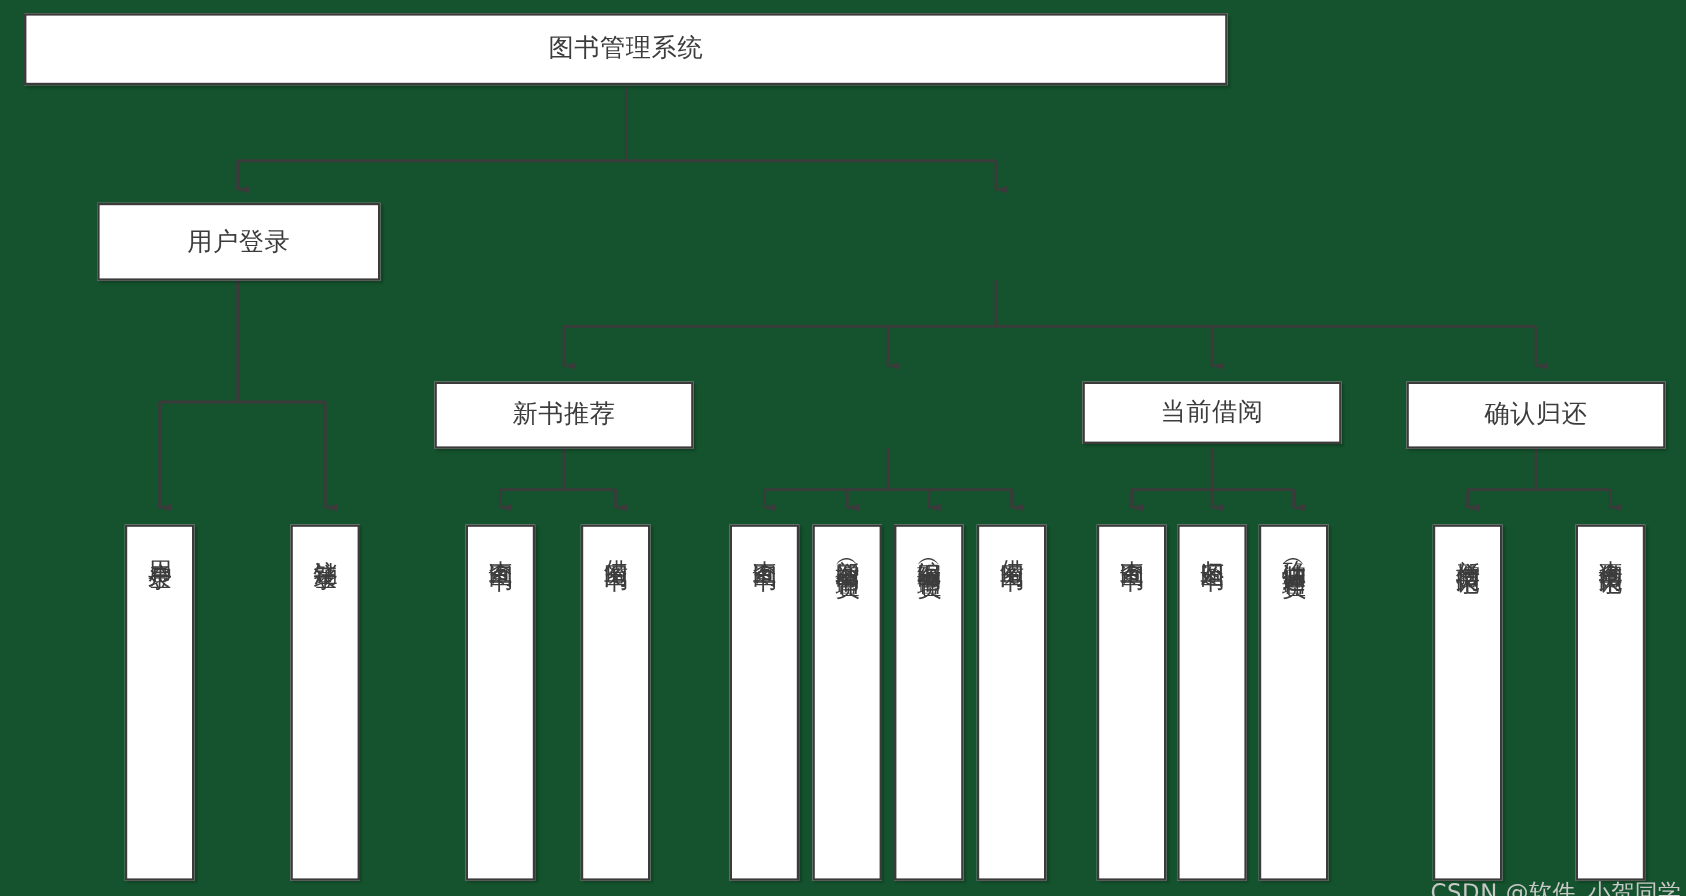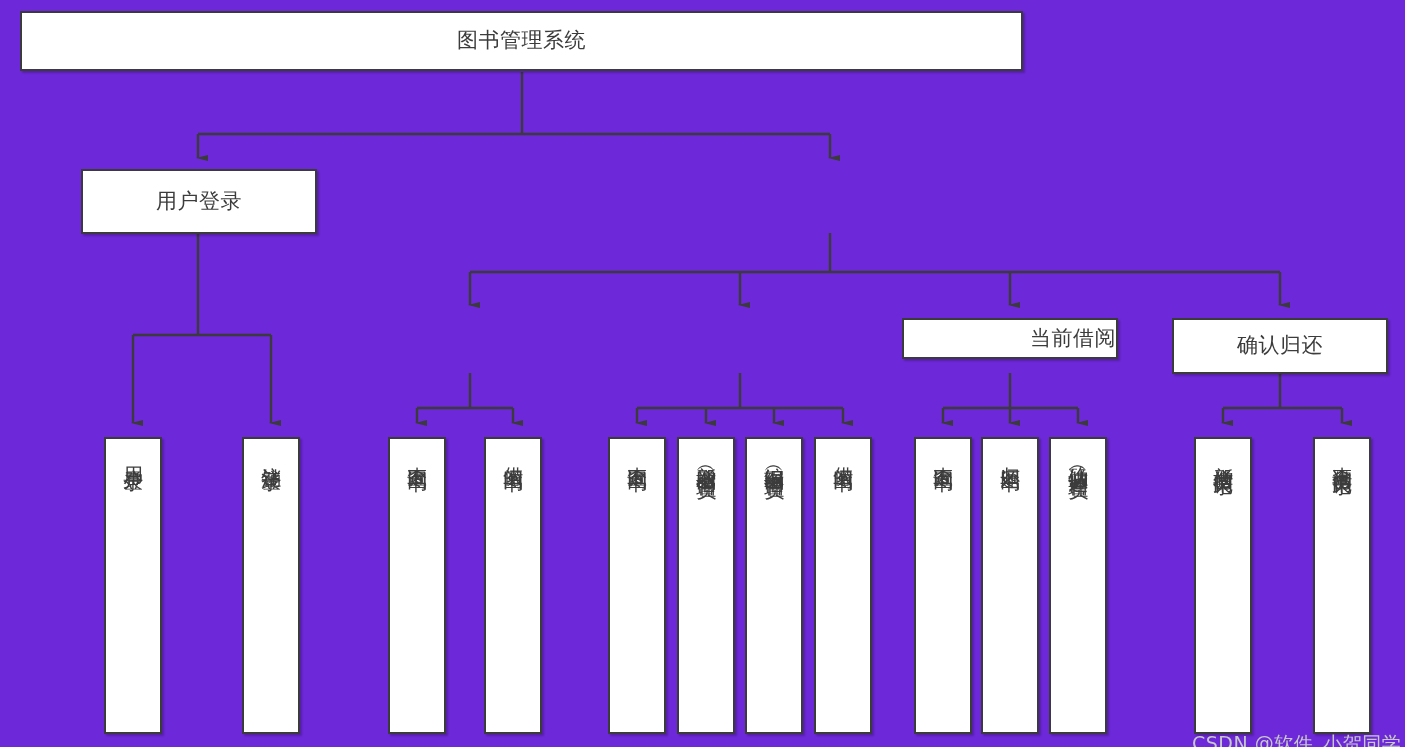--- a/index.html
+++ b/index.html
@@ -7,21 +7,21 @@
     padding: 0;
     background: #ffffff;
   }
   body {
     font-family: "DejaVu Sans", "Liberation Sans", sans-serif;
   }
   #canvas {
     position: relative;
     width: 1405px;
     height: 747px;
-    background: #6d28d9;
+    background: #14532d;
     overflow: hidden;
   }
   svg.wires {
     position: absolute;
     left: 0;
     top: 0;
     width: 1405px;
     height: 747px;
     pointer-events: none;
   }
@@ -127,21 +127,24 @@
   </svg>
 
   <div class="node root horiz" style="left:20px; top:11px; width:1003px; height:60px;">
     <span>图书管理系统</span>
   </div>
 
   <div class="node horiz" style="left:81px; top:169px; width:236px; height:65px;">
     <span>用户登录</span>
   </div>
 
-  <div class="node horiz" style="left:902px; top:318px; width:216px; height:41px;justify-content:flex-end;">
+  <div class="node horiz" style="left:362px; top:318px; width:216px; height:56px;">
+    <span>新书推荐</span>
+  </div>
+  <div class="node horiz" style="left:902px; top:318px; width:216px; height:52px;">
     <span>当前借阅</span>
   </div>
   <div class="node horiz" style="left:1172px; top:318px; width:216px; height:56px;">
     <span>确认归还</span>
   </div>
 
   <div class="node leaf" style="left:104px; top:437px; width:58px; height:297px;">
     <span class="vtext">用户登录</span>
   </div>
   <div class="node leaf" style="left:242px; top:437px; width:58px; height:297px;">

